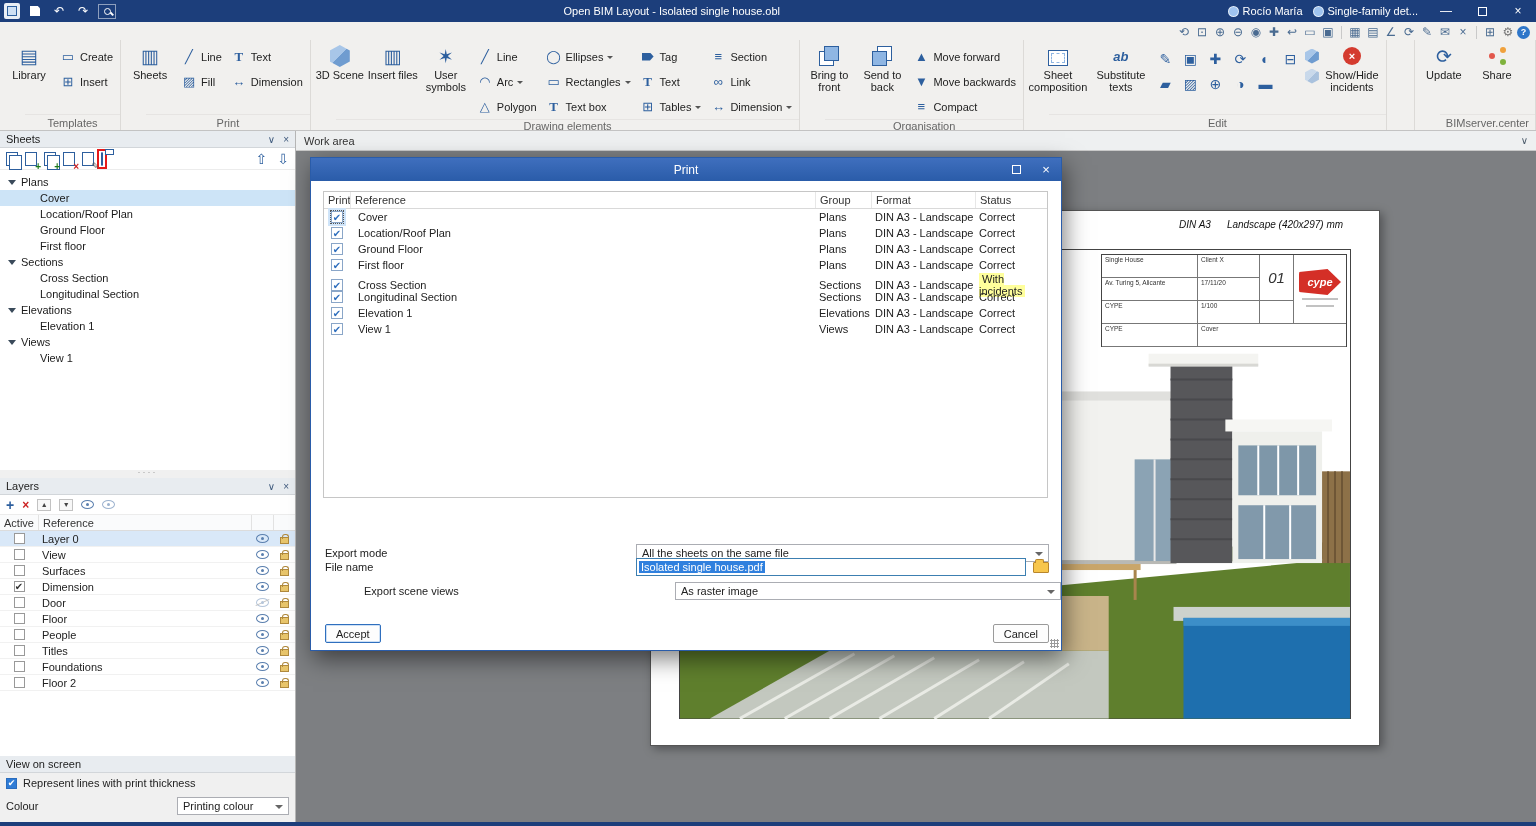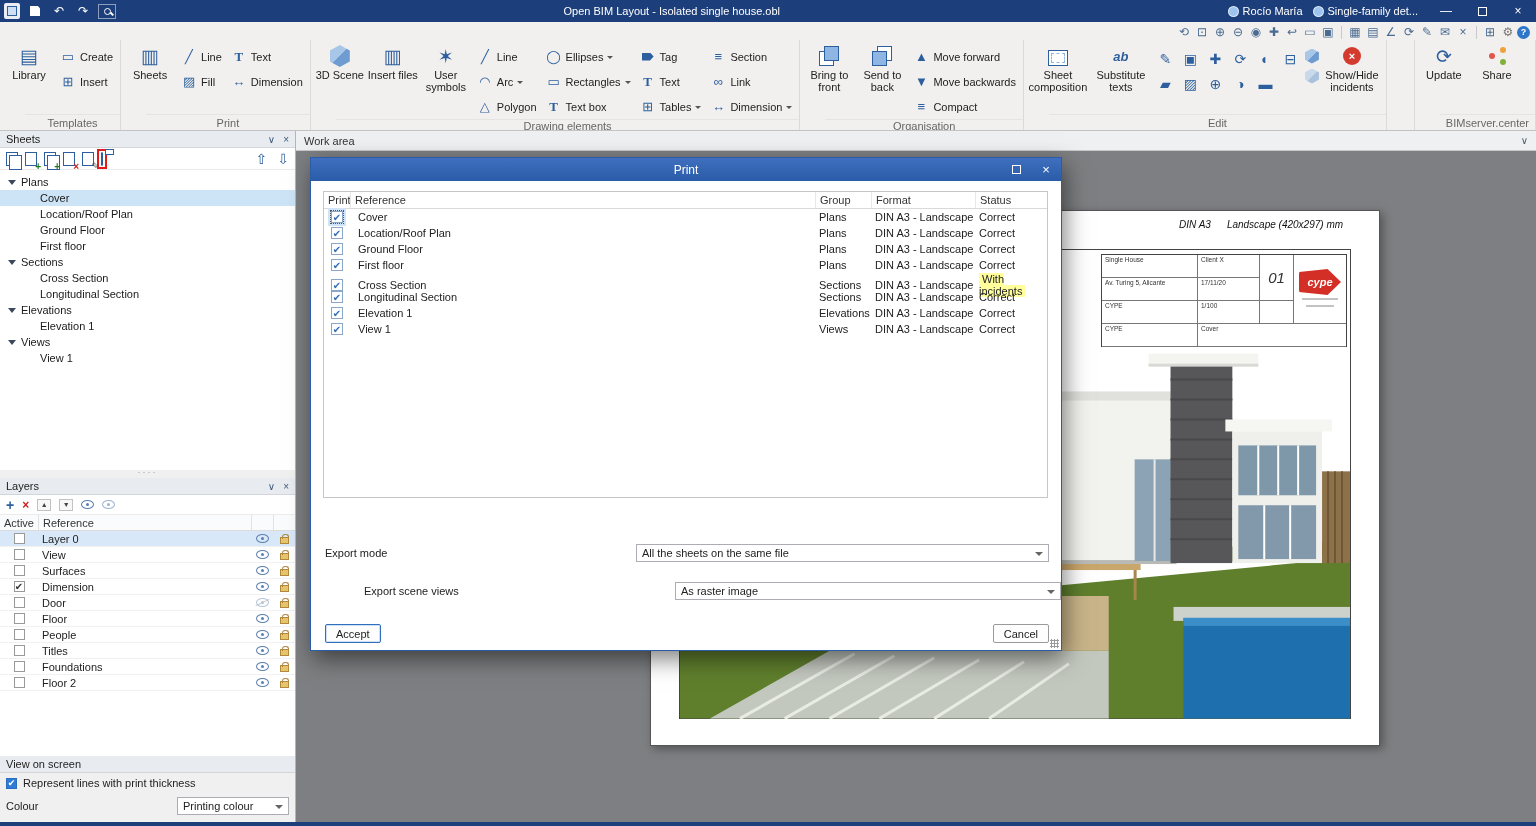--- a/index.html
+++ b/index.html
@@ -907,20 +907,27 @@
           </div>
         </div>
     </div>
 
     <div class="drow" style="top:376px;margin-top:10px;">
       <span class="dlabel">Export mode</span>
       <span class="select sel-mode">
           <span>All the sheets on the same file</span>
         </span>
     </div>
+    <div class="drow" style="top:400px;">
+      <span class="dlabel">File name</span>
+      <span class="textfield">
+          <span class="selected">Isolated single house.pdf</span>
+        </span>
+      <span class="folder"></span>
+    </div>
     <div class="drow" style="top:424px;margin-left:39px;">
       <span class="dlabel">Export scene views</span>
       <span class="select sel-scene">
           <span>As raster image</span>
         </span>
     </div>
     <span class="btn btn-accept">
         <span>Accept</span>
       </span>
     <span class="btn btn-cancel">

